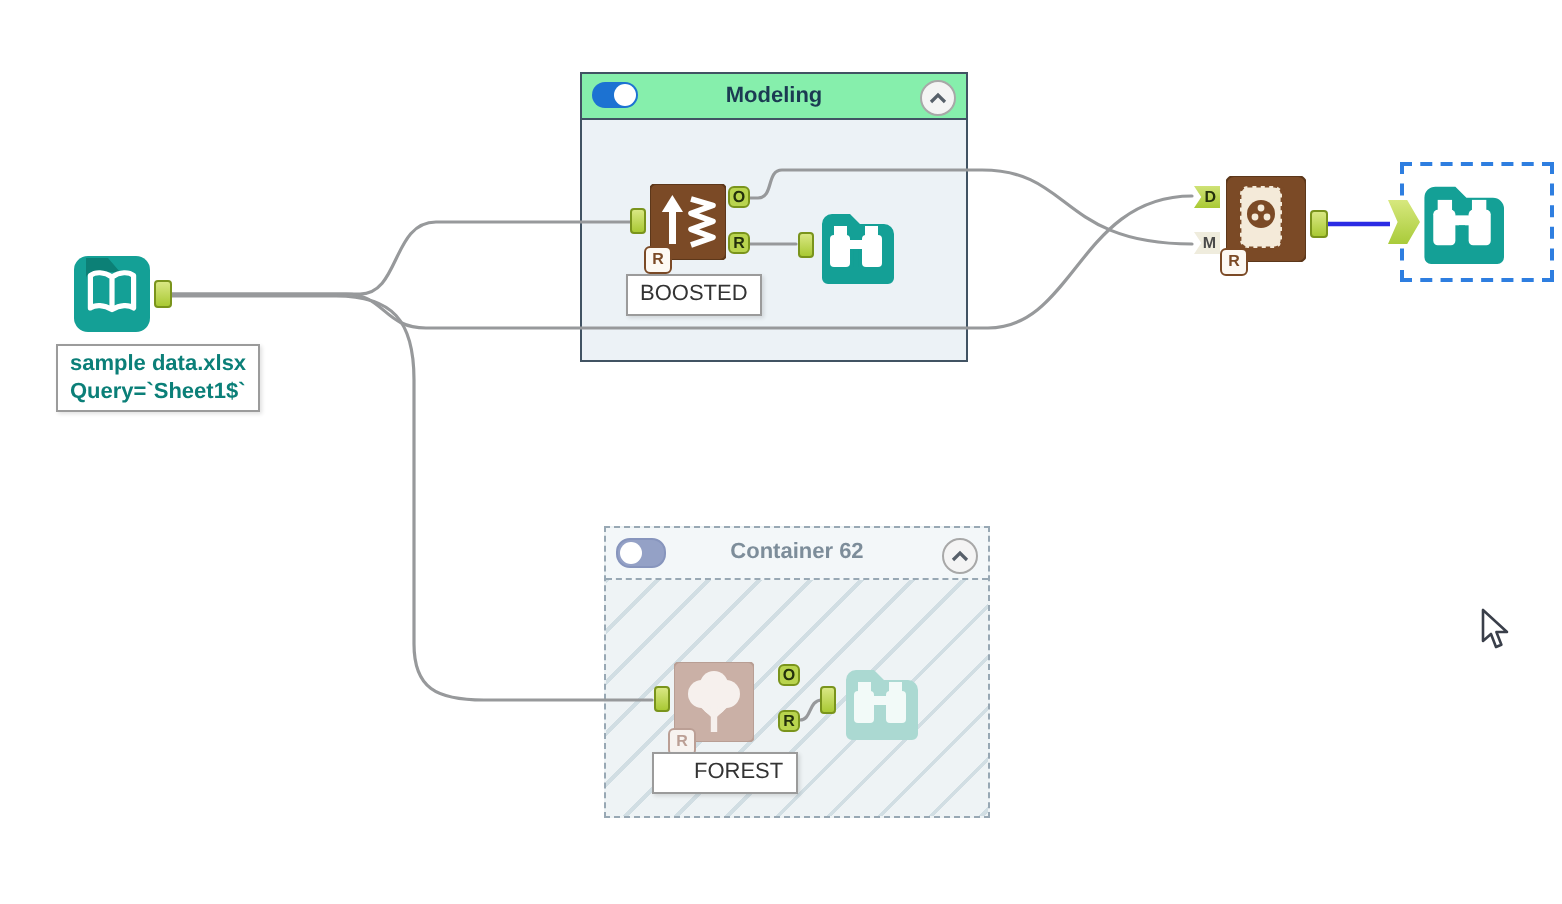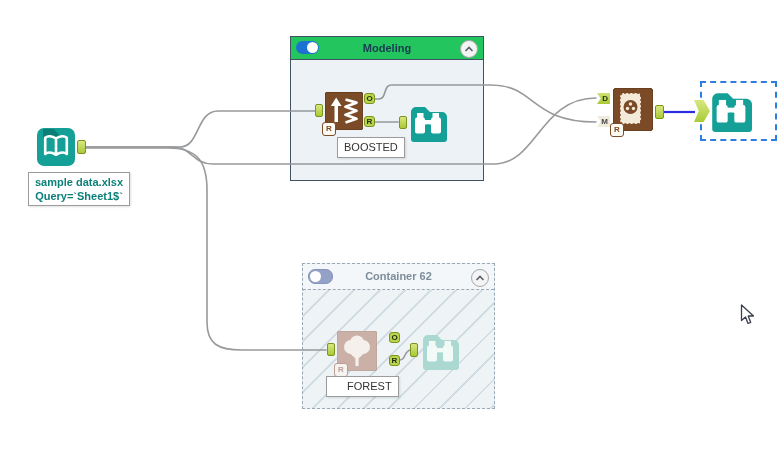--- a/index.html
+++ b/index.html
@@ -5,21 +5,21 @@
   html,body{margin:0;padding:0;background:#fff;}
   .canvas{position:relative;width:781px;height:452px;background:#ffffff;overflow:hidden;
           font-family:"Liberation Sans",sans-serif;}
 
   
   .tool-container{position:absolute;z-index:1;box-sizing:border-box;}
   .ctn-modeling{left:290px;top:36px;width:194px;height:145px;border:1px solid #415363;background:#ecf2f6;}
   .ctn-62{left:302px;top:263px;width:193px;height:146px;border:1px dashed #98a8b4;background:#eef3f5;}
   .ctn-62 .hatch{position:absolute;left:0;right:0;top:25px;bottom:0;
       background:repeating-linear-gradient(135deg,#ccdae0 0 2px,transparent 2px 18px);opacity:.85;}
-  .ctn-header{position:absolute;top:0;left:0;right:0;height:22px;background:#22c55e;border-bottom:1px solid #415363;}
+  .ctn-header{position:absolute;top:0;left:0;right:0;height:22px;background:#86efac;border-bottom:1px solid #415363;}
   .ctn-62 .ctn-header{height:25px;background:#f3f7f9;border-bottom:1px dashed #98a8b4;}
   .ctn-title{position:absolute;left:0;right:0;top:0;text-align:center;font-size:11px;font-weight:bold;
       color:#1b3a52;line-height:22px;}
   .ctn-62 .ctn-title{color:#7d8d9a;line-height:25px;font-weight:bold;}
   .toggle{position:absolute;left:5px;top:4px;width:23px;height:13px;border-radius:7px;}
   .toggle .knob{position:absolute;top:1px;width:11px;height:11px;border-radius:50%;background:#fff;}
   .toggle.on{background:#1c72d2;}
   .toggle.on .knob{right:1px;}
   .toggle.off{background:#94a1c6;border:1px solid #8795bd;top:5px;}
   .toggle.off .knob{left:1px;}
@@ -106,38 +106,38 @@
   </svg>
 
   <div class="tool" style="left:37px;top:128px;">
     <svg width="38" height="38" viewBox="0 0 38 38">
       <rect width="38" height="38" rx="7" fill="#14a096"></rect>
       <path d="M6 1 h11 l6 7 H10 q-4 0-4 4 z" fill="#0c8076"></path>
       <path d="M19 10.5 C15 7.8 10.6 7.8 8.2 9.8 V26 C10.6 24.2 15 24.3 19 26.8 C23 24.3 27.4 24.2 29.8 26 V9.8 C27.4 7.8 23 7.8 19 10.5 V26.8" fill="none" stroke="#ffffff" stroke-width="2.6" stroke-linejoin="round"></path>
     </svg>
   </div>
   <div class="anchor out-anchor" style="left:77px;top:140px;"></div>
-  <div class="note io" style="left:28px;top:172px;text-align:center;">
+  <div class="note io" style="left:28px;top:172px;">
     <div>sample data.xlsx</div>
     <div>Query=`Sheet1$`</div>
   </div>
 
   <div class="tool" style="left:325px;top:92px;">
     <svg width="38" height="38" viewBox="0 0 38 38">
       <rect width="38" height="38" rx="3" fill="#7b4a26" stroke="#5c371a"></rect>
       <rect x="9.5" y="13" width="3.5" height="17" fill="#fff"></rect>
       <path d="M11.2 5.5 l5.3 8.5 h-10.6 z" fill="#fff"></path>
       <path d="M20.5 7.5 l11 3.2 l-11 4 l11 4 l-11 4 l11 4 l-11 3.8" fill="none" stroke="#fff" stroke-width="2.8" stroke-linejoin="round"></path>
     </svg>
     <div class="rbadge">R</div>
   </div>
   <div class="anchor in-anchor" style="left:315px;top:104px;"></div>
   <div class="anchor letter-anchor" style="left:364px;top:93px;">O</div>
   <div class="anchor letter-anchor" style="left:364px;top:116px;">R</div>
-  <div class="note" style="left:313px;top:137px;height:17px;line-height:17px;margin-left:24px;">BOOSTED</div>
+  <div class="note" style="left:313px;top:137px;height:17px;line-height:17px;">BOOSTED</div>
 
   <div class="tool" style="left:409px;top:104px;">
     <svg width="38" height="38" viewBox="0 0 38 38">
       <path d="M2 35 V8 a5 5 0 0 1 5-5 h9 l5 5 h12 a5 5 0 0 1 5 5 v22 a3 3 0 0 1 -3 3 H5 a3 3 0 0 1 -3-3 z" fill="#14a096"></path>
       <rect x="8" y="9" width="6.5" height="5" fill="#fff"></rect>
       <rect x="23.5" y="9" width="6.5" height="5" fill="#fff"></rect>
       <rect x="6" y="13.5" width="10" height="16" rx="2" fill="#fff"></rect>
       <rect x="22" y="13.5" width="10" height="16" rx="2" fill="#fff"></rect>
       <rect x="14" y="16" width="10" height="4.5" fill="#fff"></rect>
       <rect x="17.6" y="20.5" width="2.8" height="9" fill="#14a096"></rect>

